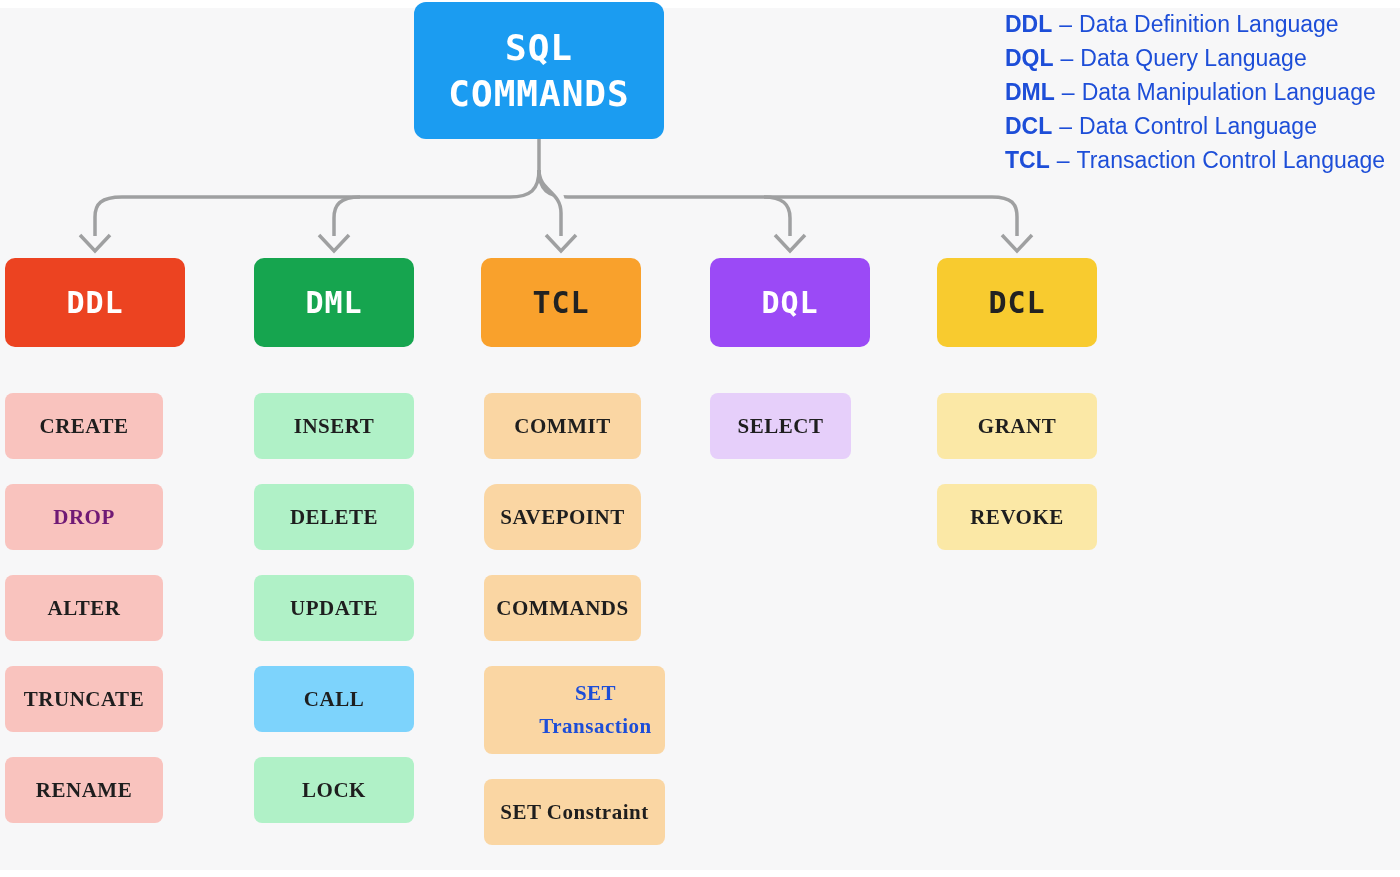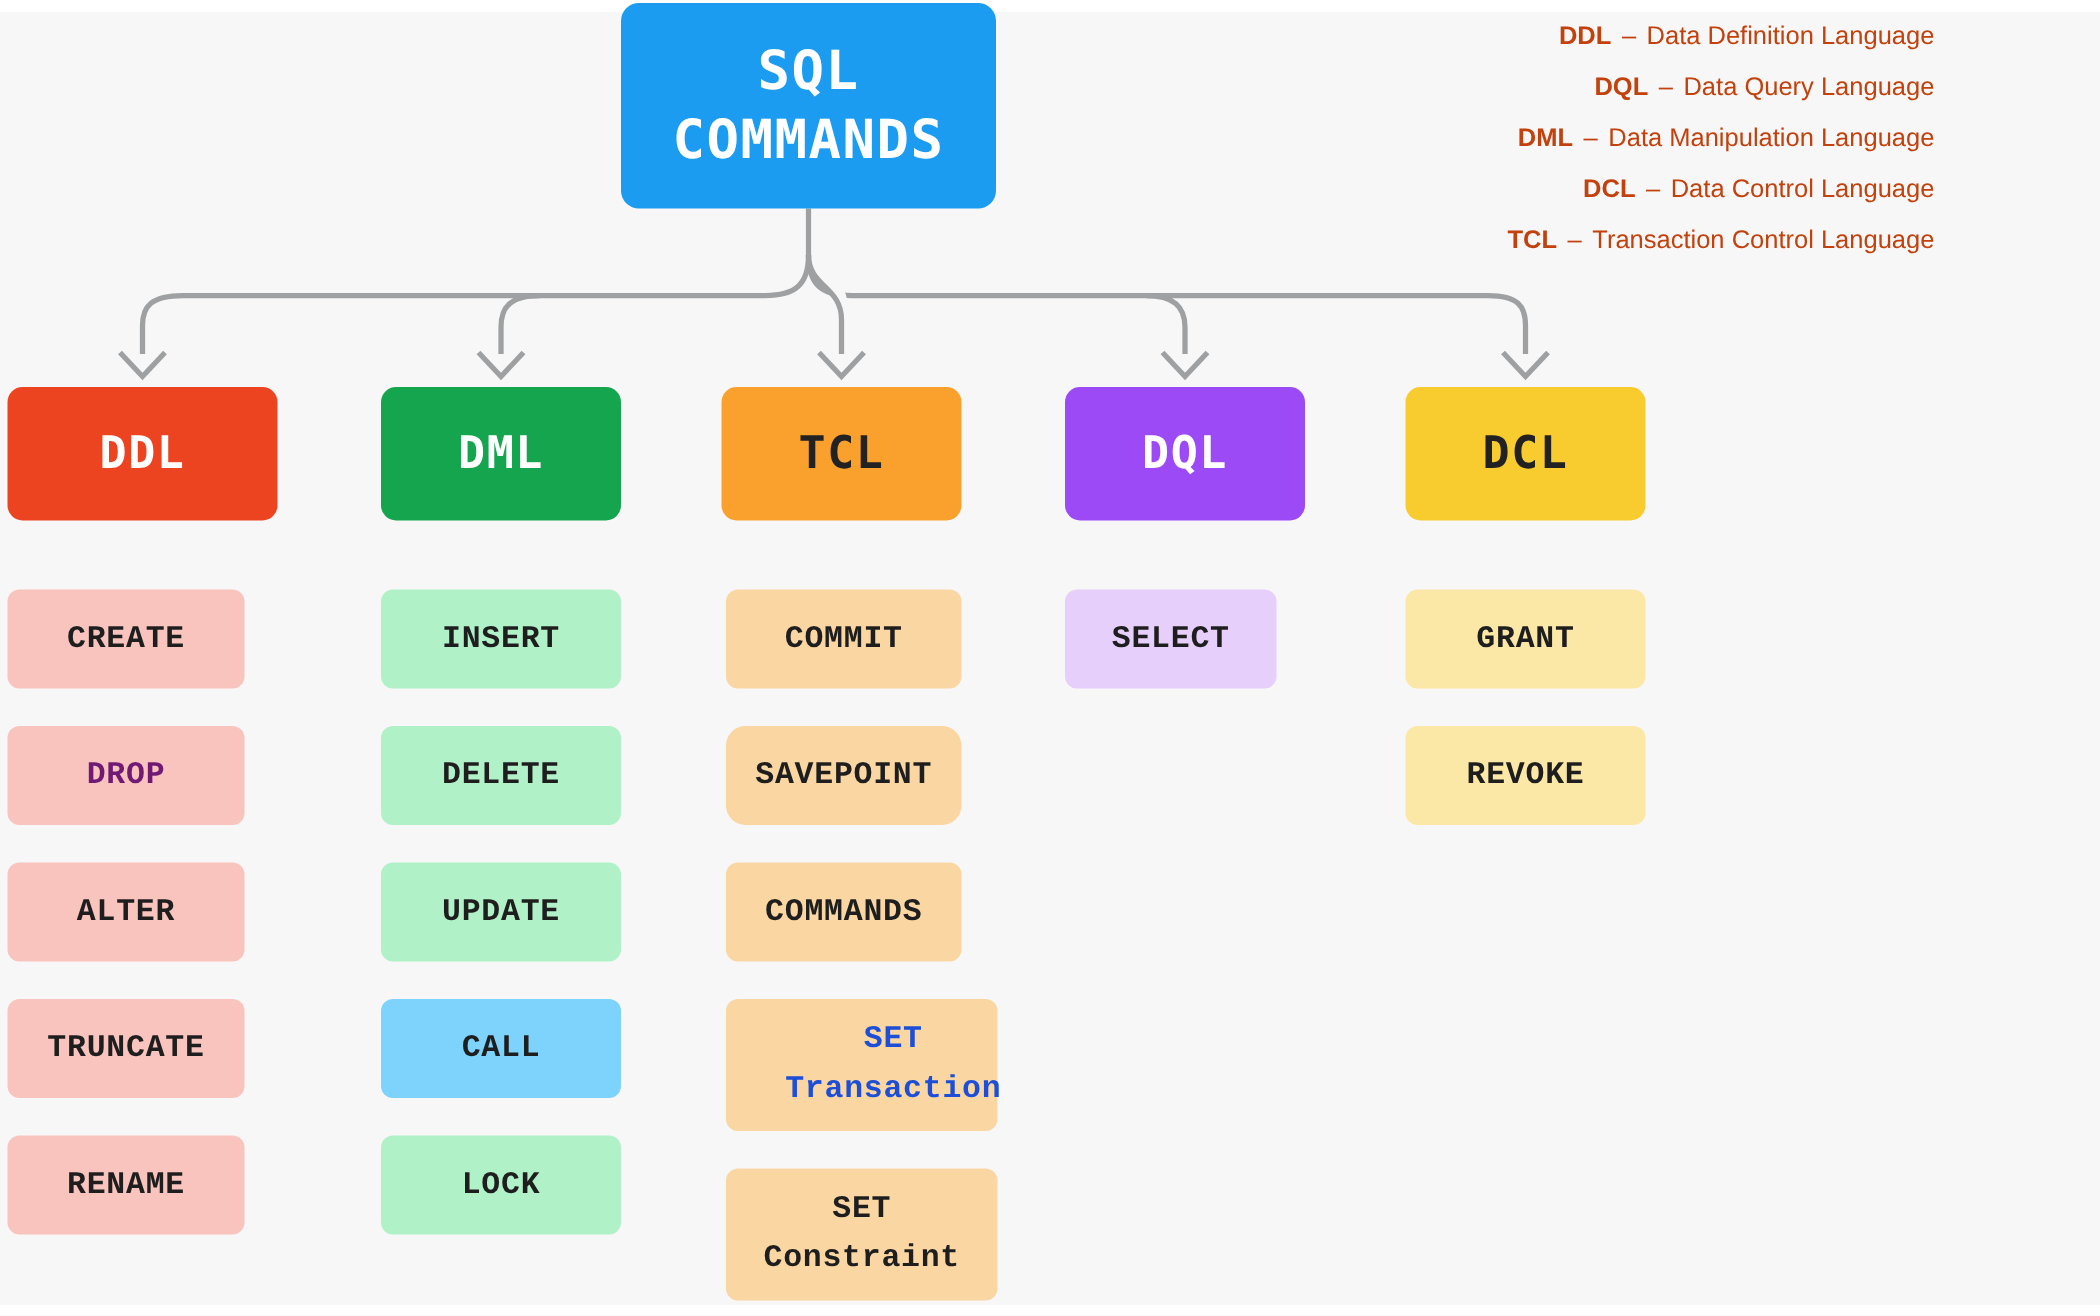--- a/index.html
+++ b/index.html
@@ -18,21 +18,21 @@
     border-radius:12px;display:flex;flex-direction:column;align-items:center;justify-content:center;
     gap:6px;z-index:2;
   }
   .root-line{
     font-family:"DejaVu Sans Mono", monospace;font-weight:700;font-size:36px;
     line-height:40px;letter-spacing:1px;
   }
 
   .legend{position:absolute;left:1005px;top:7px;}
   .legend-line{
-    font-size:17px;line-height:34px;color:#c2410c;white-space:nowrap;text-align:right;
+    font-size:23px;line-height:34px;color:#1d4ed8;white-space:nowrap;
   }
   .legend-abbr{font-weight:700;}
   .legend-dash{margin:0 7px;}
 
   .col{position:absolute;top:258px;}
   .col-ddl{left:5px;}
   .col-dml{left:254px;}
   .col-tcl{left:481px;}
   .col-dql{left:710px;}
   .col-dcl{left:937px;}
@@ -43,21 +43,21 @@
   }
   .w180{width:180px;} .w160{width:160px;} .w159{width:141px;} .w158{width:158px;} .w157{width:157px;} .w181{width:181px;}
 
   .children{
     position:absolute;left:0;top:135px;display:flex;flex-direction:column;gap:25px;align-items:flex-start;
   }
   .col-tcl .children{left:3px;}
   .cmd{
     box-sizing:border-box;min-height:66px;border-radius:8px;padding:11px 6px;
     display:flex;align-items:center;justify-content:center;text-align:center;
-    font-family:Liberation Mono, monospace;font-weight:600;font-size:21px;line-height:33px;
+    font-family:Liberation Serif, serif;font-weight:600;font-size:21px;line-height:33px;
     letter-spacing:0.5px;
   }
 </style>
 </head>
 <body>
 
 <div class="canvas">
   <div class="band band-top"></div>
   <div class="band band-bottom"></div>
 

